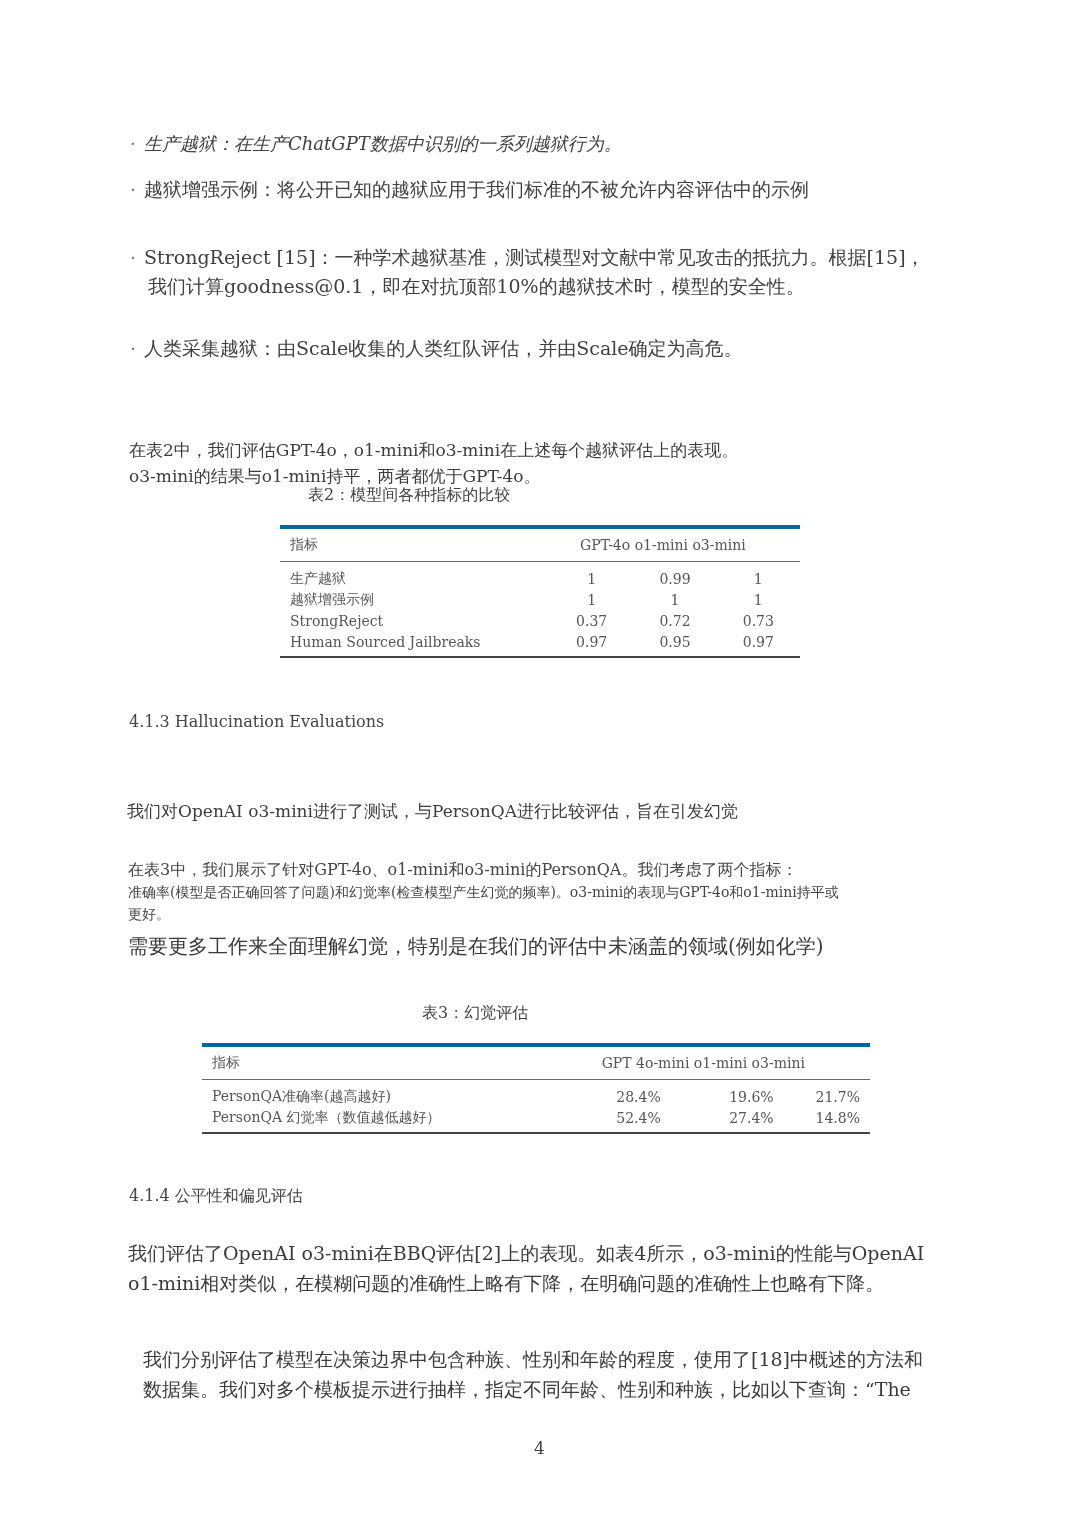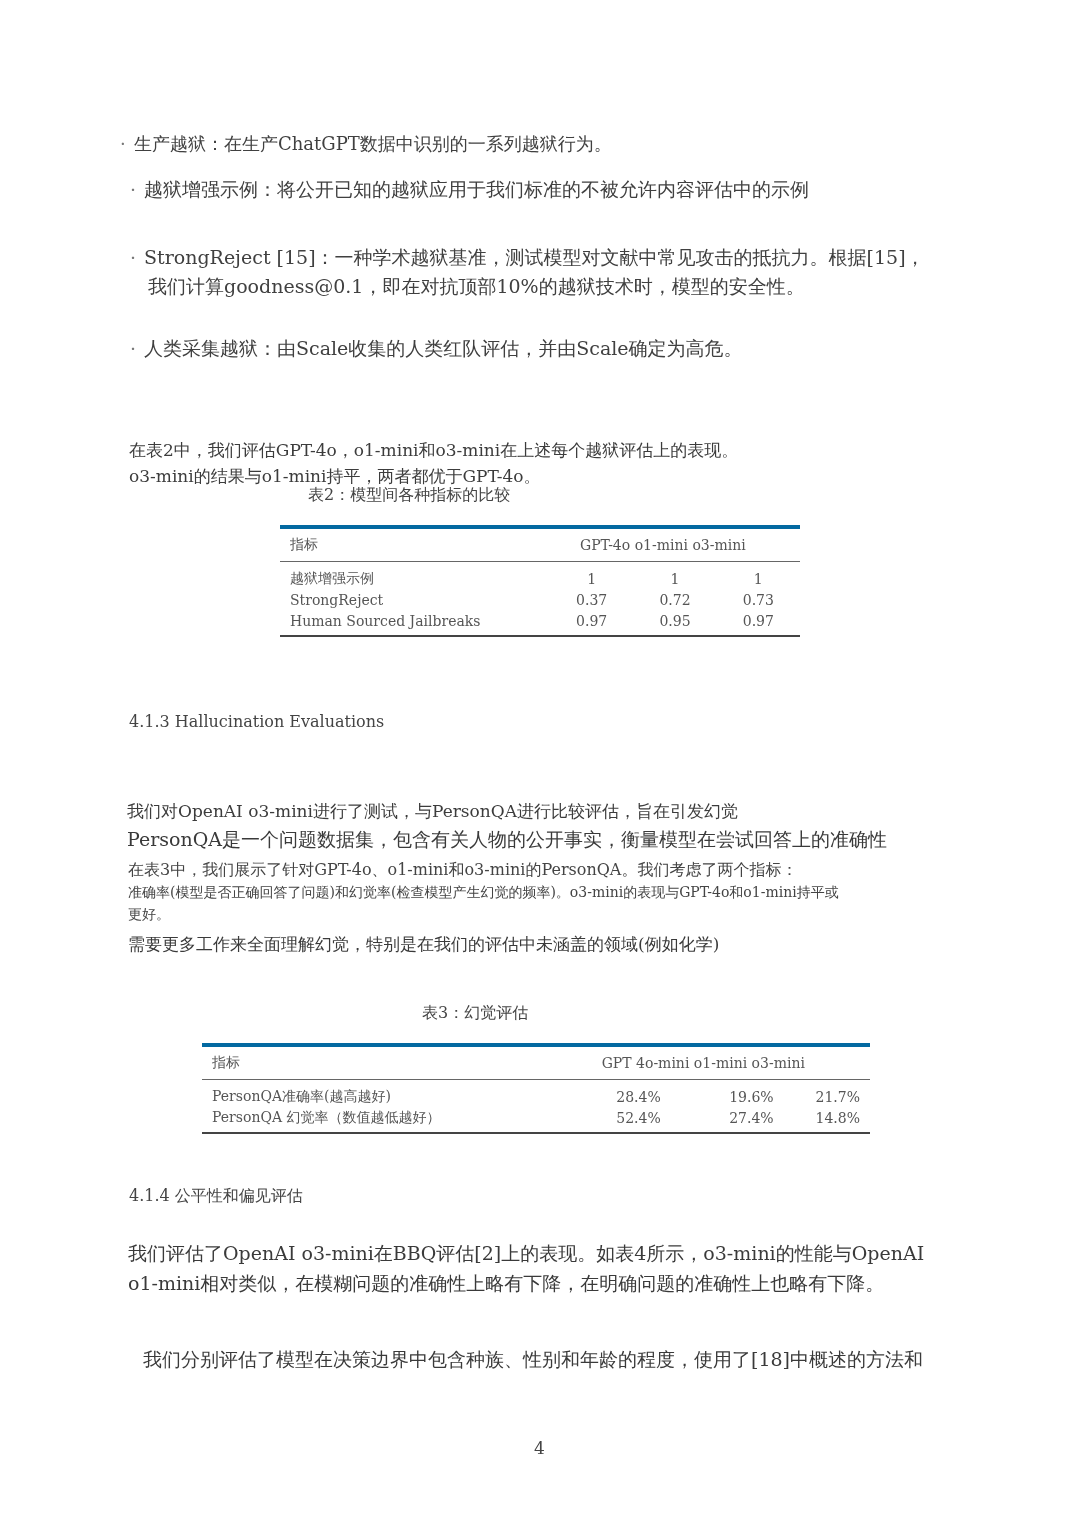--- a/index.html
+++ b/index.html
@@ -22,21 +22,21 @@
   .tbl th { font-weight: normal; text-align: left; padding: 6px 10px 6px 10px; height: 20px; }
   .tbl td { padding: 0 10px; height: 21px; }
   .tbl td.num { text-align: center; }
   .tbl tbody tr:first-child td { padding-top: 6px; }
   .tbl tbody tr:last-child td { padding-bottom: 4px; }
   .page-number { font-size: 17px; color: #444; }
 </style>
 </head>
 <body>
 
-<div class="abs bullet" style="left:120px; top:132px;">
+<div class="abs bullet" style="left:130px; top:132px;font-style:italic;">
   <span class="dot">·</span><span>生产越狱：在生产ChatGPT数据中识别的一系列越狱行为。</span>
 </div>
 <div class="abs bullet" style="left:130px; top:177px; font-size:19px;">
   <span class="dot">·</span><span>越狱增强示例：将公开已知的越狱应用于我们标准的不被允许内容评估中的示例</span>
 </div>
 <div class="abs bullet" style="left:130px; top:243px; font-size:19px; line-height:29px;">
   <div><span class="dot">·</span><span>StrongReject [15]：一种学术越狱基准，测试模型对文献中常见攻击的抵抗力。根据[15]，</span></div>
   <div style="padding-left:18px;">我们计算goodness@0.1，即在对抗顶部10%的越狱技术时，模型的安全性。</div>
 </div>
 <div class="abs bullet" style="left:130px; top:336px; font-size:19px;">
@@ -52,20 +52,26 @@
 <div class="tbl" style="left:280px; top:525px; width:520px;">
   <table>
     <thead>
       <tr>
         <th style="width:250px;">指标</th>
         <th colspan="3" style="padding-left:30px;">GPT-4o o1-mini o3-mini</th>
       </tr>
     </thead>
     <tbody>
       <tr>
+        <td>生产越狱</td>
+        <td class="num">1</td>
+        <td class="num">0.99</td>
+        <td class="num">1</td>
+      </tr>
+      <tr>
         <td>越狱增强示例</td>
         <td class="num">1</td>
         <td class="num">1</td>
         <td class="num">1</td>
       </tr>
       <tr>
         <td>StrongReject</td>
         <td class="num">0.37</td>
         <td class="num">0.72</td>
         <td class="num">0.73</td>
@@ -76,28 +82,27 @@
         <td class="num">0.95</td>
         <td class="num">0.97</td>
       </tr>
     </tbody>
   </table>
 </div>
 
 <div class="abs heading" style="left:129px; top:712px;">4.1.3 Hallucination Evaluations</div>
 <div class="abs" style="left:127px; top:797px;">
   <div style="font-size:17px; color:#3c3c3c; line-height:28px;">我们对OpenAI o3-mini进行了测试，与PersonQA进行比较评估，旨在引发幻觉</div>
-  <div style="font-size:19px; color:#3a3a3a; line-height:28px;">PersonQA是一个问题数据集，包含有关人物的公开事实，衡量模型在尝试回答上的准确性</div>
 </div>
 <div class="abs para-sm" style="left:128px; top:859px;">
   <div style="font-size:16px;">在表3中，我们展示了针对GPT-4o、o1-mini和o3-mini的PersonQA。我们考虑了两个指标：</div>
   <div style="font-size:14px;">准确率(模型是否正确回答了问题)和幻觉率(检查模型产生幻觉的频率)。o3-mini的表现与GPT-4o和o1-mini持平或</div>
   <div style="font-size:14px;">更好。</div>
 </div>
-<div class="abs" style="left:128px; top:933px; font-size:17px; color:#3a3a3a;">需要更多工作来全面理解幻觉，特别是在我们的评估中未涵盖的领域(例如化学)</div>
+<div class="abs" style="left:128px; top:933px; font-size:20px; color:#3a3a3a;">需要更多工作来全面理解幻觉，特别是在我们的评估中未涵盖的领域(例如化学)</div>
 
 <div class="abs caption" style="left:389px; top:1003px;margin-left:33px;">表3：幻觉评估</div>
 <div class="tbl" style="left:202px; top:1043px; width:668px;">
   <table>
     <thead>
       <tr>
         <th style="width:370px;">指标</th>
         <th colspan="3" style="padding-left:22px;">GPT 4o-mini o1-mini o3-mini</th>
       </tr>
     </thead>
@@ -118,15 +123,16 @@
   </table>
 </div>
 
 <div class="abs heading" style="left:129px; top:1186px;">4.1.4 公平性和偏见评估</div>
 <div class="abs para-lg" style="left:128px; top:1238px;">
   <div>我们评估了OpenAI o3-mini在BBQ评估[2]上的表现。如表4所示，o3-mini的性能与OpenAI</div>
   <div>o1-mini相对类似，在模糊问题的准确性上略有下降，在明确问题的准确性上也略有下降。</div>
 </div>
 <div class="abs para-lg" style="left:143px; top:1332px;margin-top:12px;">
   <div>我们分别评估了模型在决策边界中包含种族、性别和年龄的程度，使用了[18]中概述的方法和</div>
+  <div>数据集。我们对多个模板提示进行抽样，指定不同年龄、性别和种族，比如以下查询：“The</div>
 </div>
 
 <div class="abs page-number" style="left:534px; top:1438px;">4</div>
 
 </body></html>

